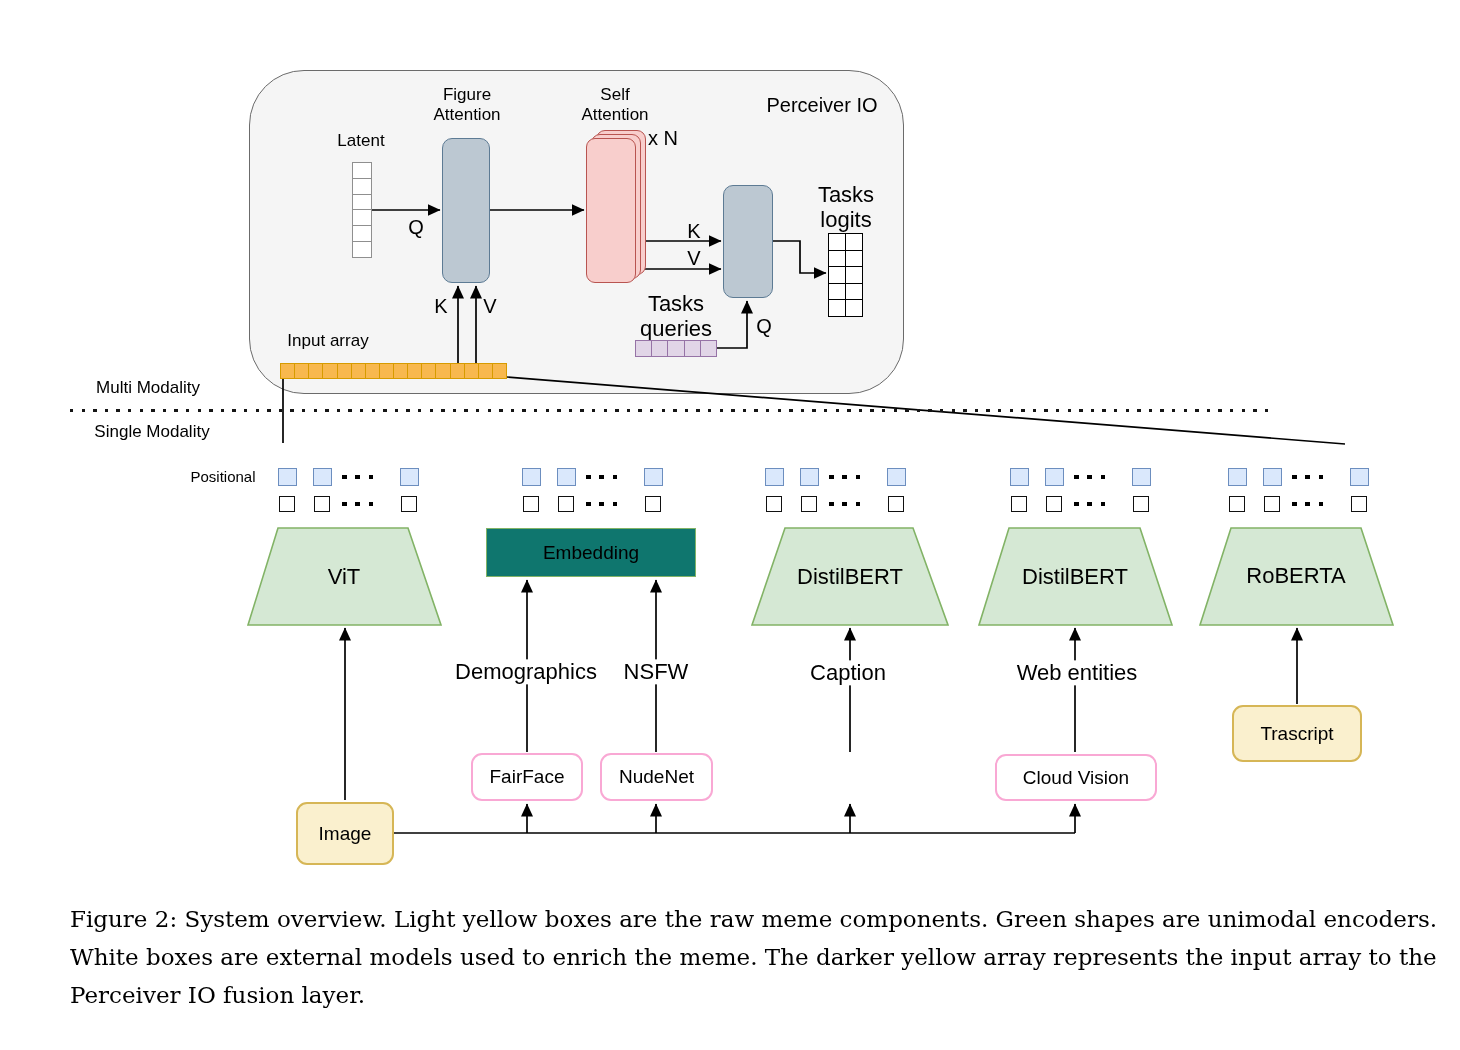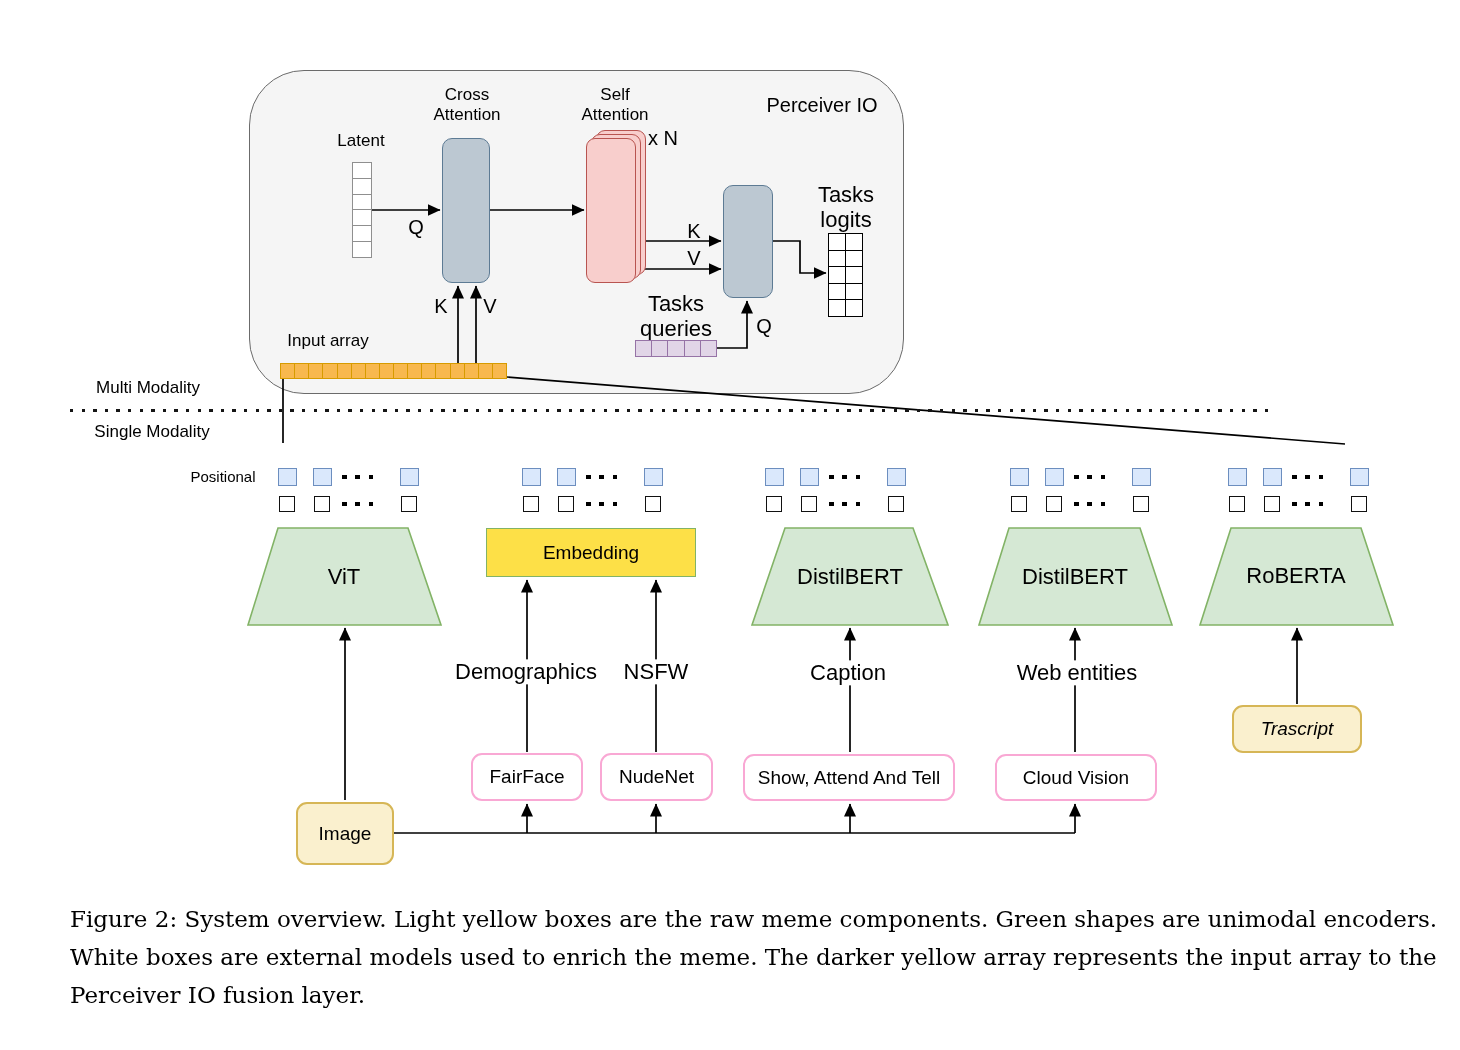--- a/index.html
+++ b/index.html
@@ -49,21 +49,21 @@
   .b .p1{left:0;} .b .p2{left:35px;} .b .p3{left:122px;}
   .w .p1{left:1px;} .w .p2{left:36px;} .w .p3{left:123px;}
   .pdots{position:absolute;left:64px;width:31px;height:100%;display:flex;align-items:center;
          justify-content:space-between;}
   .pdots i{width:4.5px;height:4.5px;background:#000;}
   
   .box{position:absolute;box-sizing:border-box;display:flex;align-items:center;justify-content:center;
        font-size:19px;}
   .model{background:#fff;border:2px solid #f9a8d4;border-radius:11px;}
   .yellow{background:#FAF0CE;border:2px solid #D6B656;border-radius:11px;}
-  .embed{background:#fde047;border:1.5px solid #82B366;}
+  .embed{background:#0f766e;border:1.5px solid #82B366;}
   
   .caption{position:absolute;left:70px;top:900px;font-family:"DejaVu Serif","Liberation Serif",serif;
            font-size:23px;line-height:38px;color:#000;}
   .caption div{white-space:nowrap;}
 </style>
 </head>
 <body>
 
 <div id="stage">
 
@@ -106,21 +106,21 @@
       <line x1="527" y1="833" x2="527" y2="804" marker-end="url(#ah)"></line>
       <line x1="656" y1="833" x2="656" y2="804" marker-end="url(#ah)"></line>
       <line x1="850" y1="833" x2="850" y2="804" marker-end="url(#ah)"></line>
       <line x1="1075" y1="833" x2="1075" y2="804" marker-end="url(#ah)"></line>
     </g>
   </svg>
 
   <div class="lbl f20" style="left:822px;top:105px;">Perceiver IO</div>
 
   <div class="lbl f17" style="left:467px;top:105px;">
-    <div>Cross</div>
+    <div>Figure</div>
     <div>Attention</div>
   </div>
   <div class="lbl f17" style="left:615px;top:105px;">
     <div>Self</div>
     <div>Attention</div>
   </div>
 
   <div class="lbl f17" style="left:361px;top:141px;">Latent</div>
   <div class="vstack" style="left:352px;top:162px;width:20px;height:96px;">
       <i></i>
@@ -325,31 +325,28 @@
   <div class="lbl f19 whitebg" style="left:656px;top:672px;">NSFW</div>
   <div class="lbl f19 whitebg" style="left:848px;top:673px;">Caption</div>
   <div class="lbl f19 whitebg" style="left:1077px;top:673px;text-align:right;">Web entities</div>
 
   <div class="box model" style="left:471px;top:753px;width:112px;height:48px;">
     <span>FairFace</span>
   </div>
   <div class="box model" style="left:600px;top:753px;width:113px;height:48px;">
     <span>NudeNet</span>
   </div>
-  <div class="box model" style="left:743px;top:754px;width:212px;height:47px;">
-    <span>Show, Attend And Tell</span>
-  </div>
   <div class="box model" style="left:995px;top:754px;width:162px;height:47px;">
     <span>Cloud Vision</span>
   </div>
 
   <div class="box yellow" style="left:296px;top:802px;width:98px;height:63px;">
     <span>Image</span>
   </div>
-  <div class="box yellow" style="left:1232px;top:705px;width:130px;height:48px;font-style:italic;">
+  <div class="box yellow" style="left:1232px;top:705px;width:130px;height:57px;">
     <span>Trascript</span>
   </div>
 
   <div class="caption">
     <div>Figure 2: System overview. Light yellow boxes are the raw meme components. Green shapes are unimodal encoders.</div>
     <div>White boxes are external models used to enrich the meme. The darker yellow array represents the input array to the</div>
     <div>Perceiver IO fusion layer.</div>
   </div>
 
 </div>

